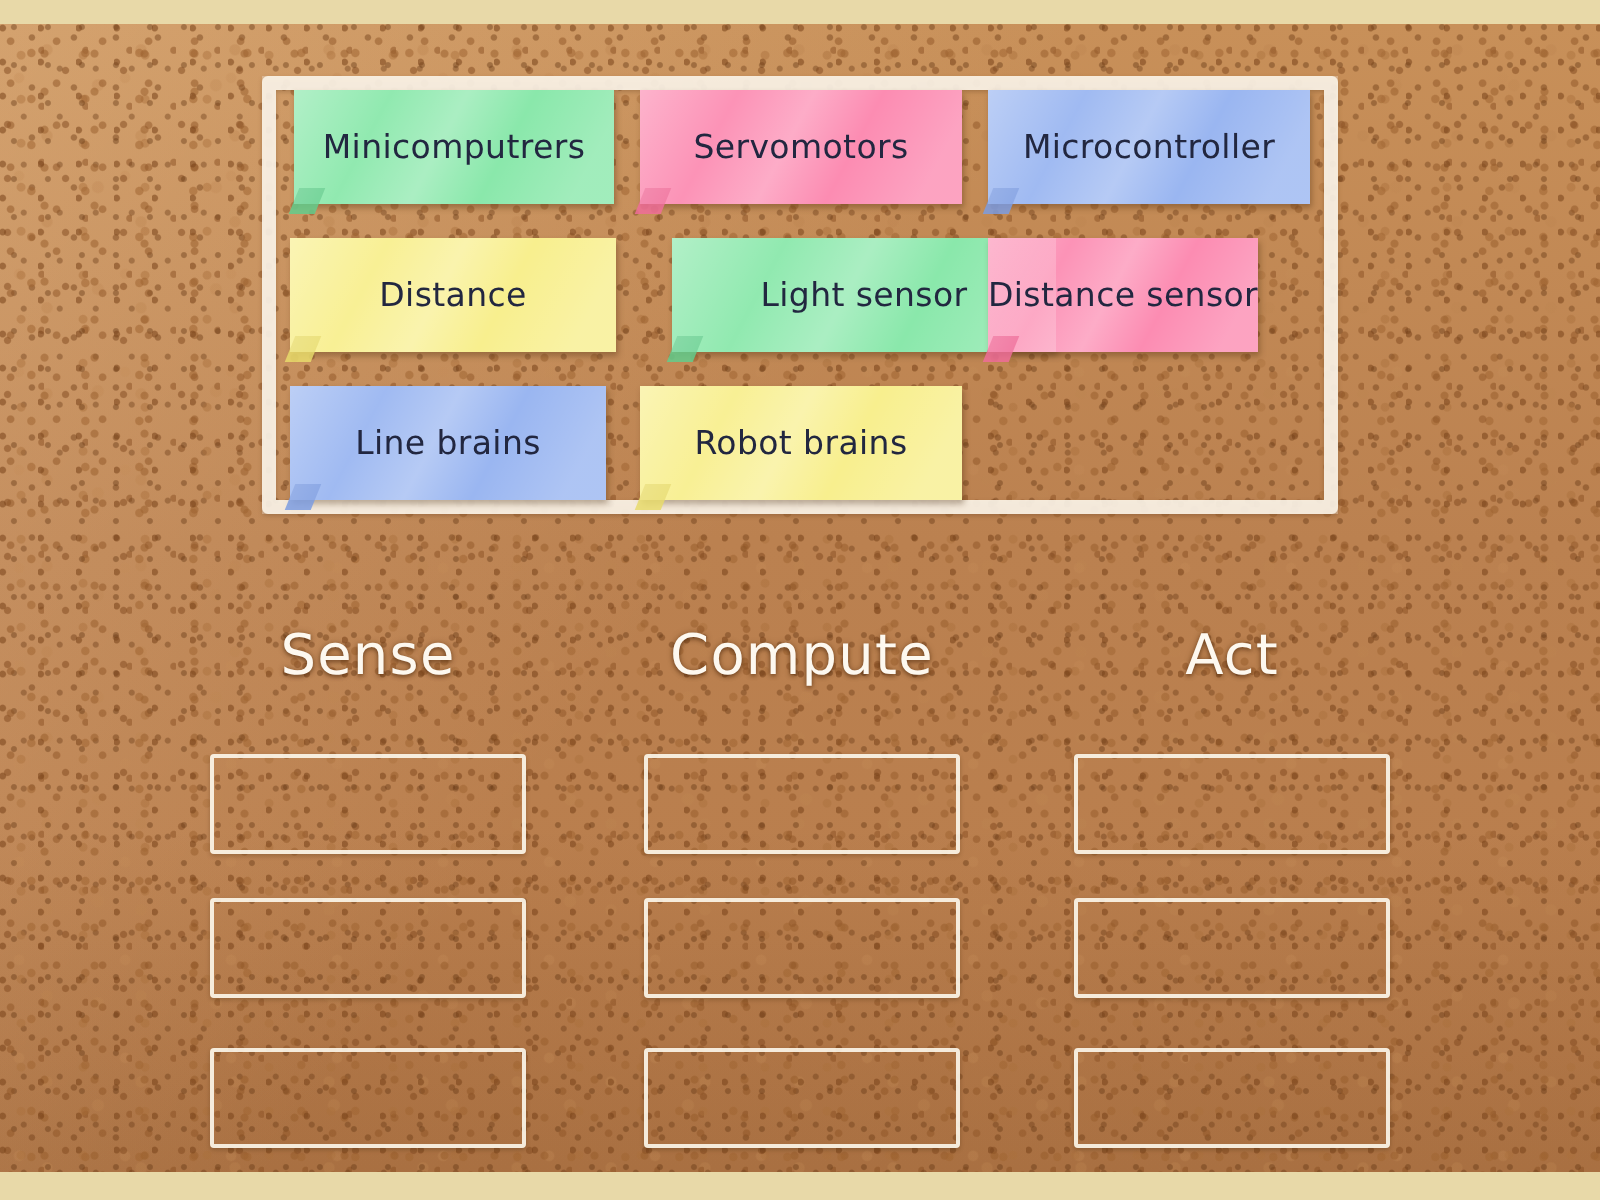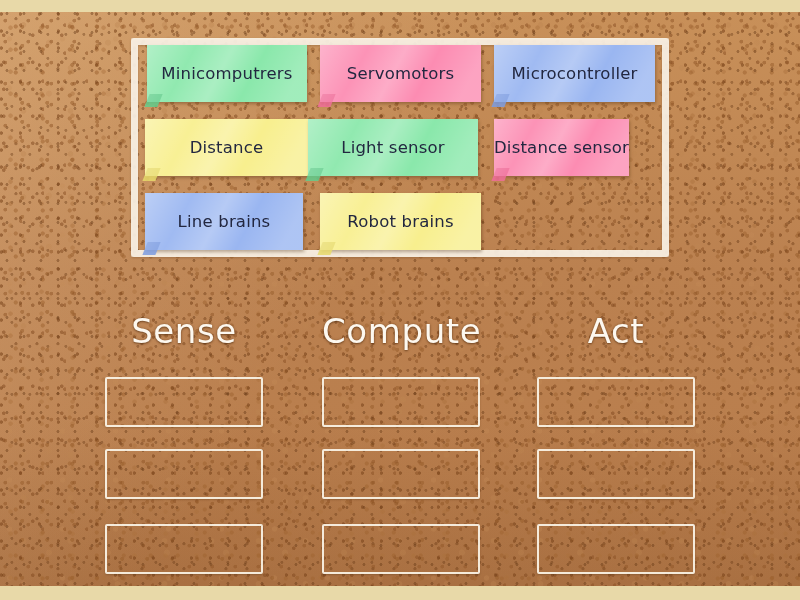--- a/index.html
+++ b/index.html
@@ -115,21 +115,21 @@
   .tile.yellow { background: #f8ef8e; }
   .tile.yellow::before { background: #e7da6b; }
 
   
   .category-heading {
     position: absolute;
     top: 299px;
     text-align: center;
     color: #fdf8ef;
     font-family: "DejaVu Sans", sans-serif;
-    font-size: 34px;
+    font-size: 28px;
     letter-spacing: .6px;
     text-shadow: 0 1px 2px rgba(70,35,10,.55), 0 0 3px rgba(90,50,18,.35);
   }
 
   
   .drop-zone {
     position: absolute;
     box-sizing: border-box;
     border: 2px solid rgba(253,248,236,.90);
     border-radius: 2px;
@@ -149,21 +149,21 @@
       </div>
       <div class="tile pink" style="left: 320px; top: 33px; width: 161px;">
         <span class="tile-label">Servomotors</span>
       </div>
       <div class="tile blue" style="left: 494px; top: 33px; width: 161px;">
         <span class="tile-label">Microcontroller</span>
       </div>
       <div class="tile yellow" style="left: 145px; top: 107px; width: 163px;">
         <span class="tile-label">Distance</span>
       </div>
-      <div class="tile green" style="left: 308px; top: 107px; width: 170px;">
+      <div class="tile green" style="left: 336px; top: 107px; width: 192px;">
         <span class="tile-label">Light sensor</span>
       </div>
       <div class="tile pink" style="left: 494px; top: 107px; width: 135px;">
         <span class="tile-label">Distance sensor</span>
       </div>
       <div class="tile blue" style="left: 145px; top: 181px; width: 158px;">
         <span class="tile-label">Line brains</span>
       </div>
       <div class="tile yellow" style="left: 320px; top: 181px; width: 161px;">
         <span class="tile-label">Robot brains</span>

